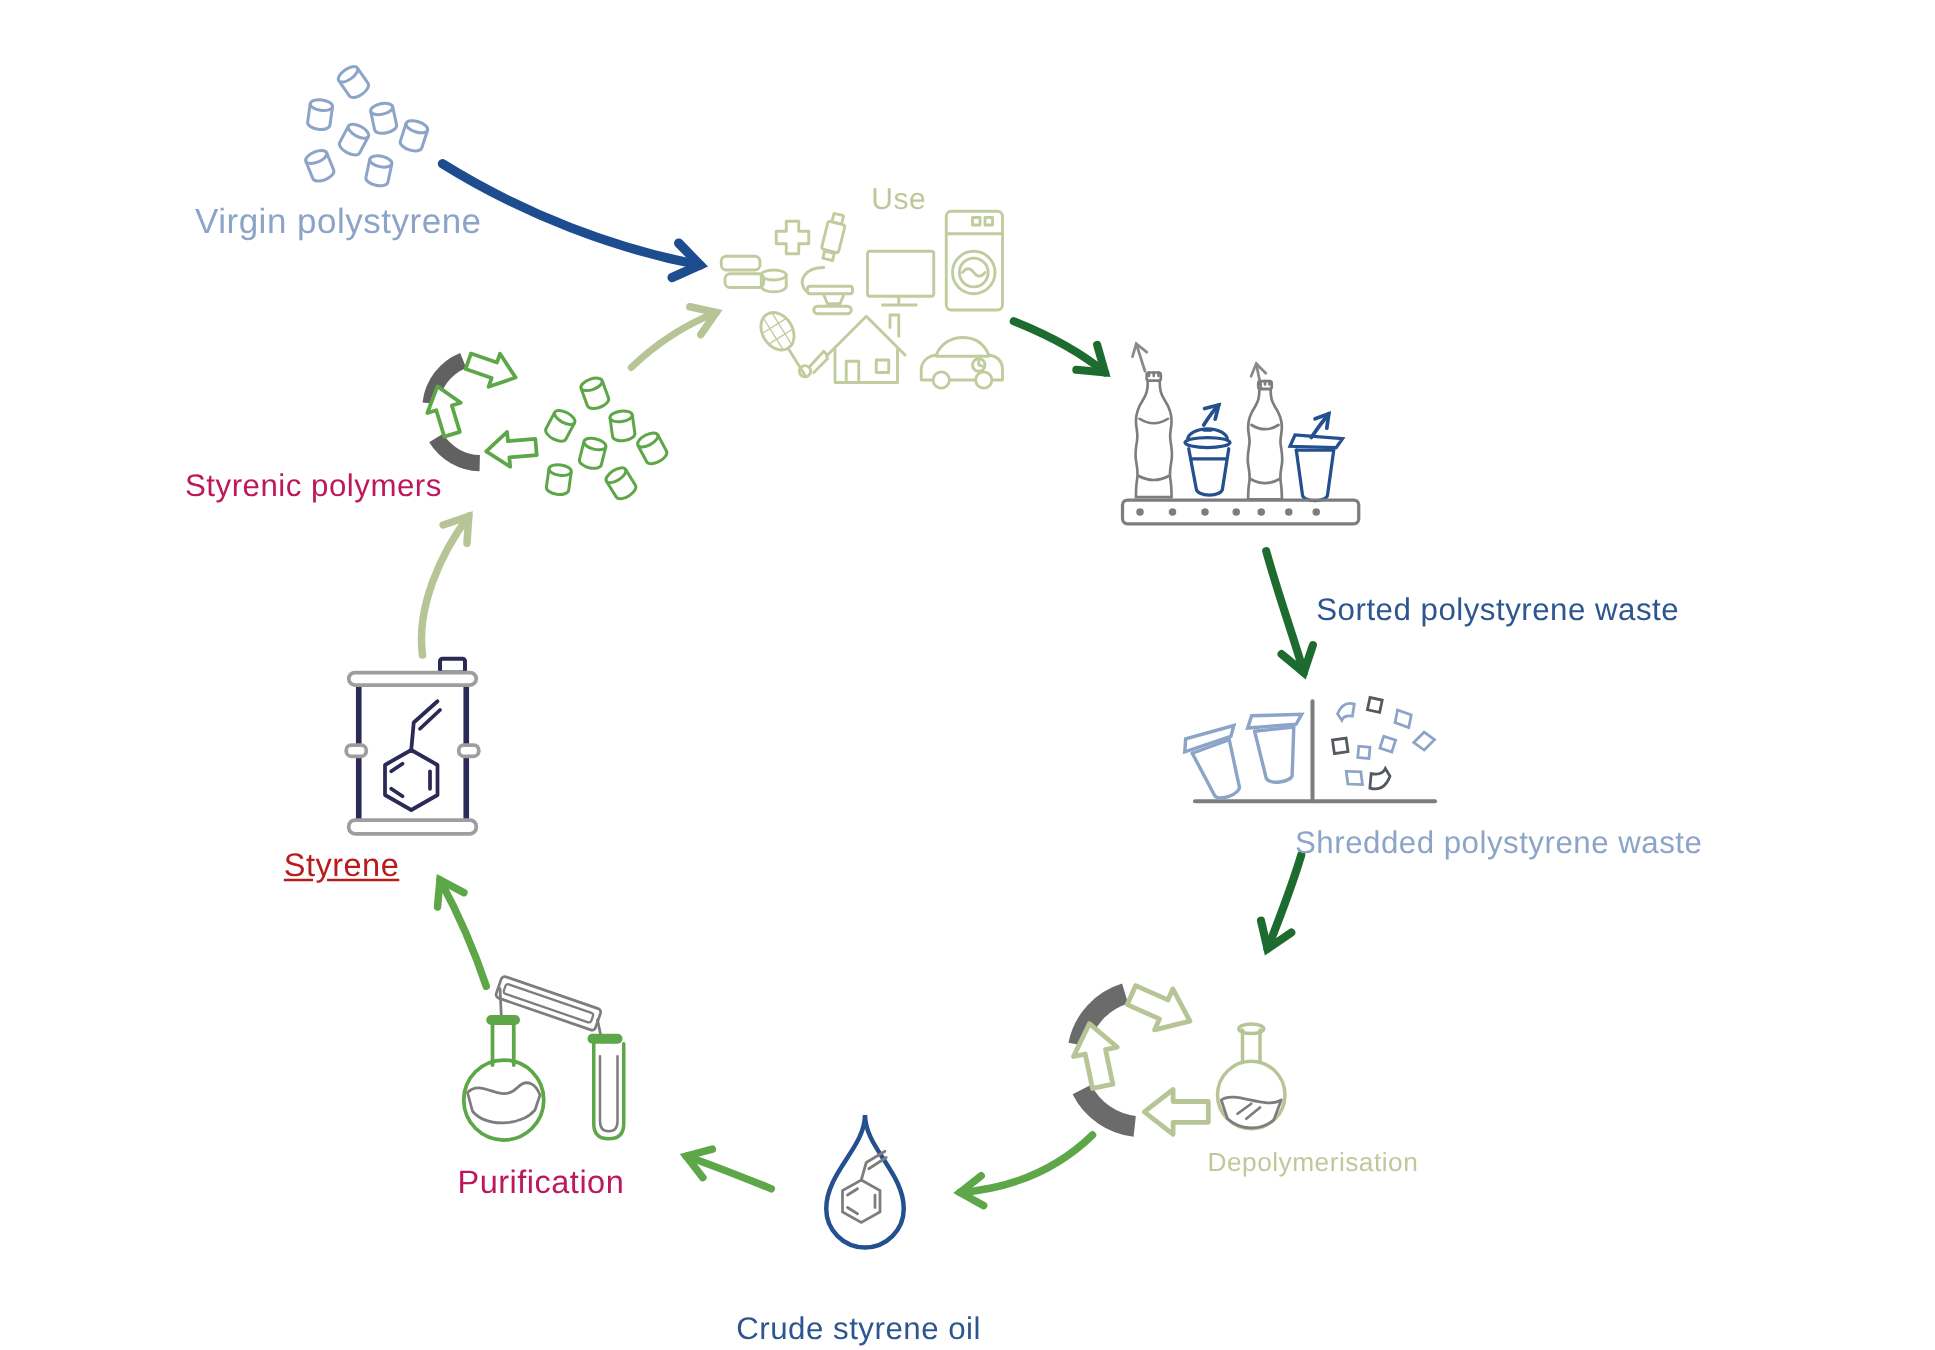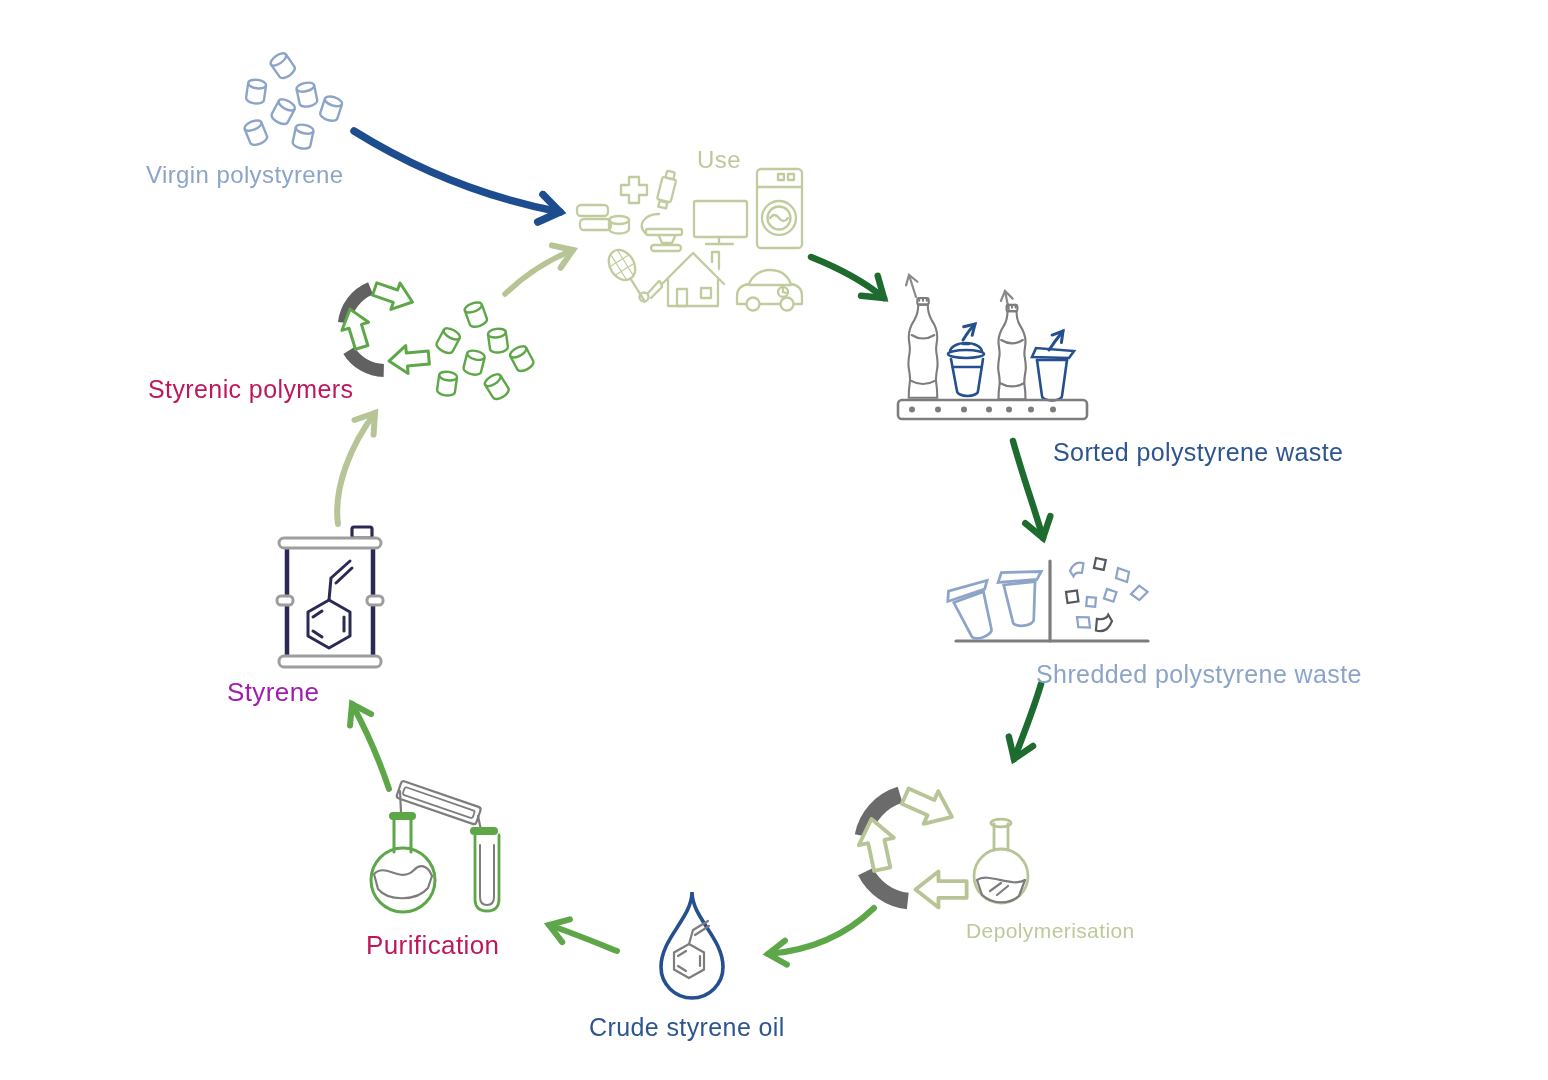--- a/index.html
+++ b/index.html
@@ -1,24 +1,24 @@
 <!DOCTYPE html>
 <html><head>
 <meta charset="utf-8">
 <style>
   html,body{margin:0;padding:0;background:#ffffff;}
   .canvas{position:relative;width:1548px;height:1080px;background:#ffffff;overflow:hidden;
           font-family:"Liberation Sans",sans-serif;}
   .canvas svg{position:absolute;left:0;top:0;}
   .lbl{position:absolute;white-space:nowrap;letter-spacing:.4px;font-weight:400;}
   .c-lb{color:#8ca4c8;}   
-  .c-b {color:#2d5590;}   
+  .c-b {color:#2d5590;margin-top:36px;}   
   .c-sg{color:#bdc99b;}   
   .c-g {color:#be185d;}   
-  .c-n {color:#a21caf;}   
+  .c-n {color:#b91c1c;text-decoration:underline;}   
 </style>
 </head>
 <body>
 
 <div class="canvas">
 
 <svg width="1548" height="1080" viewBox="0 0 1548 1080">
   <defs>
     <marker id="vB" markerUnits="userSpaceOnUse" markerWidth="40" markerHeight="40" refX="26" refY="18" orient="auto">
       <path d="M6,4 L26,18 L6,32" fill="none" stroke="#1d4c8f" stroke-width="7.5" stroke-linecap="round"></path>
@@ -289,21 +289,21 @@
       <use href="#pel" transform="translate(448,341) rotate(28)"></use>
       <use href="#pel" transform="translate(498,341) rotate(-8)"></use>
       <use href="#pel" transform="translate(474,363) rotate(14)"></use>
       <use href="#pel" transform="translate(522,359) rotate(-28)"></use>
       <use href="#pel" transform="translate(447,384) rotate(8)"></use>
       <use href="#pel" transform="translate(497,387) rotate(-32)"></use>
     </g>
   </g>
 </svg>
 
-<div class="lbl c-lb" style="left:146px;top:161px;font-size:24px">Virgin polystyrene</div>
+<div class="lbl c-lb" style="left:156px;top:161px;font-size:28px">Virgin polystyrene</div>
 <div class="lbl c-sg" style="left:697px;top:146px;font-size:24px">Use</div>
 <div class="lbl c-b" style="left:1053px;top:438px;font-size:25px">Sorted polystyrene waste</div>
 <div class="lbl c-lb" style="left:1036px;top:660px;font-size:25px">Shredded polystyrene waste</div>
 <div class="lbl c-sg" style="left:966px;top:919px;font-size:21px">Depolymerisation</div>
 <div class="lbl c-b" style="left:589px;top:1013px;font-size:25px">Crude styrene oil</div>
 <div class="lbl c-g" style="left:366px;top:930px;font-size:26px">Purification</div>
 <div class="lbl c-n" style="left:227px;top:677px;font-size:26px">Styrene</div>
 <div class="lbl c-g" style="left:148px;top:375px;font-size:25px">Styrenic polymers</div>
 
 </div>

